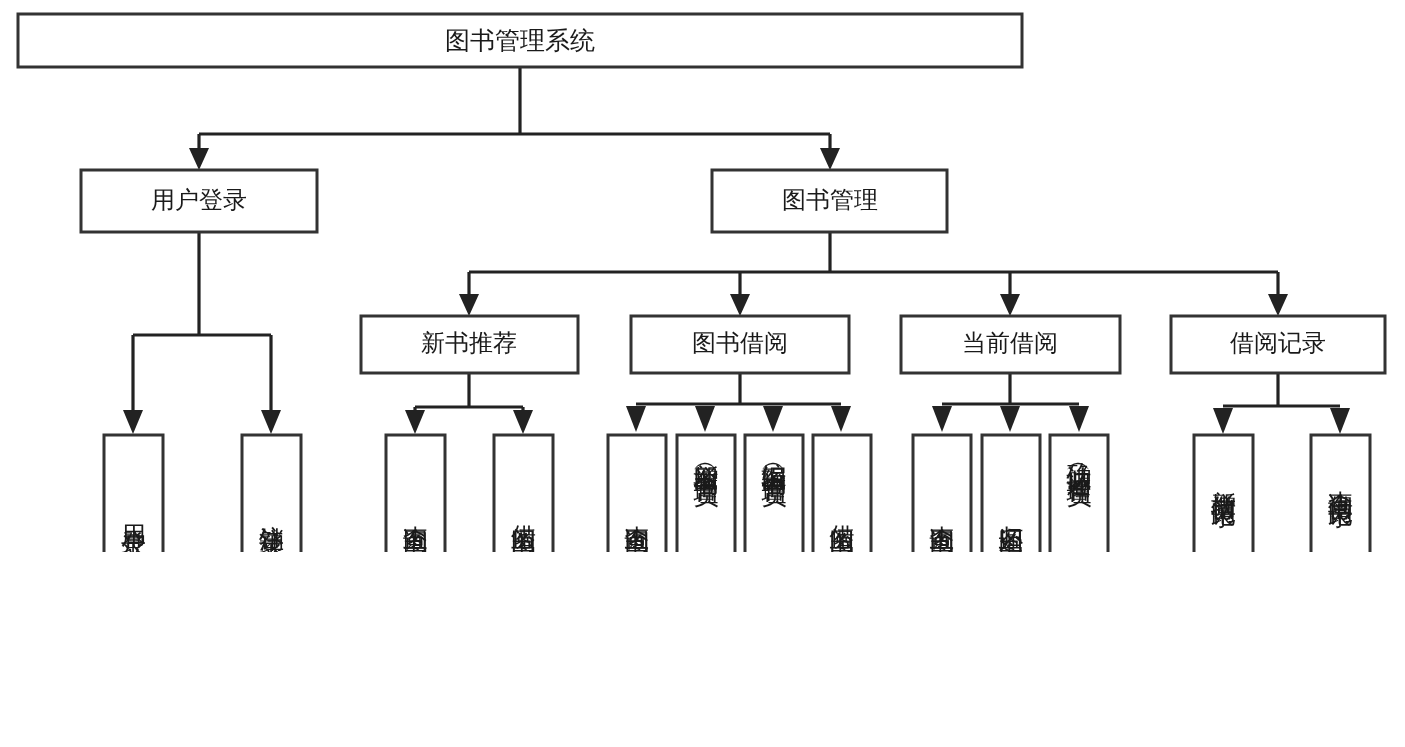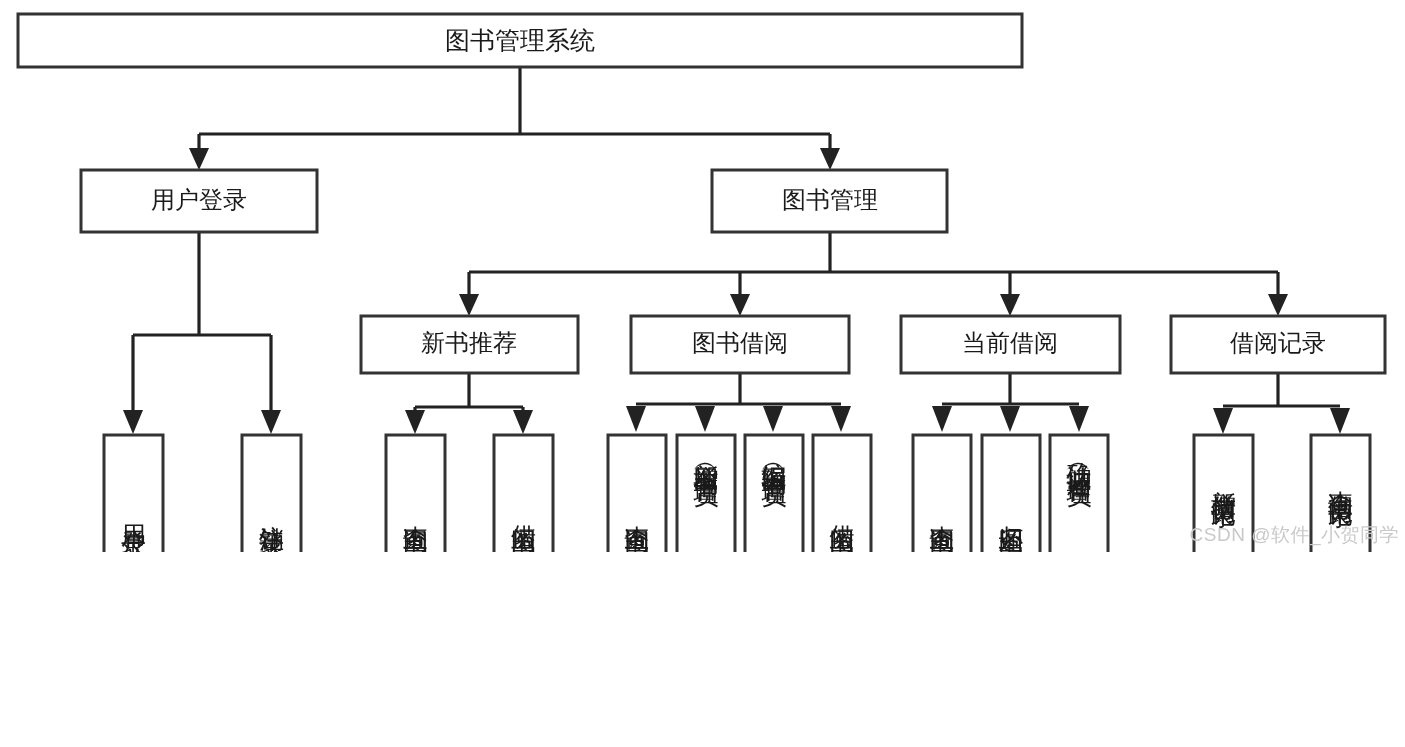--- a/index.html
+++ b/index.html
@@ -231,15 +231,14 @@
     <span class="leaf-label">确认归还（管理员）</span>
   </div>
 
   <div class="leaf-label-wrap" style="left:1194px; top:470px; width:59px; height:265px;">
     <span class="leaf-label">新增借阅记录</span>
   </div>
   <div class="leaf-label-wrap" style="left:1311px; top:470px; width:59px; height:265px;">
     <span class="leaf-label">查询借阅记录</span>
   </div>
 
-  <div class="watermark">CSDN @软件_小贺同学</div>
 
 </div>
 
 </body></html>

